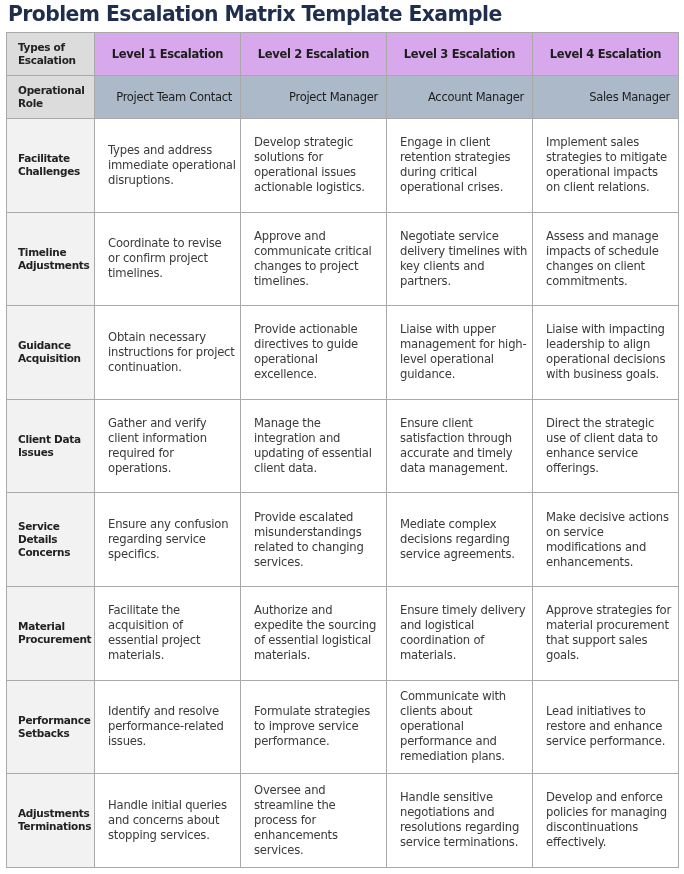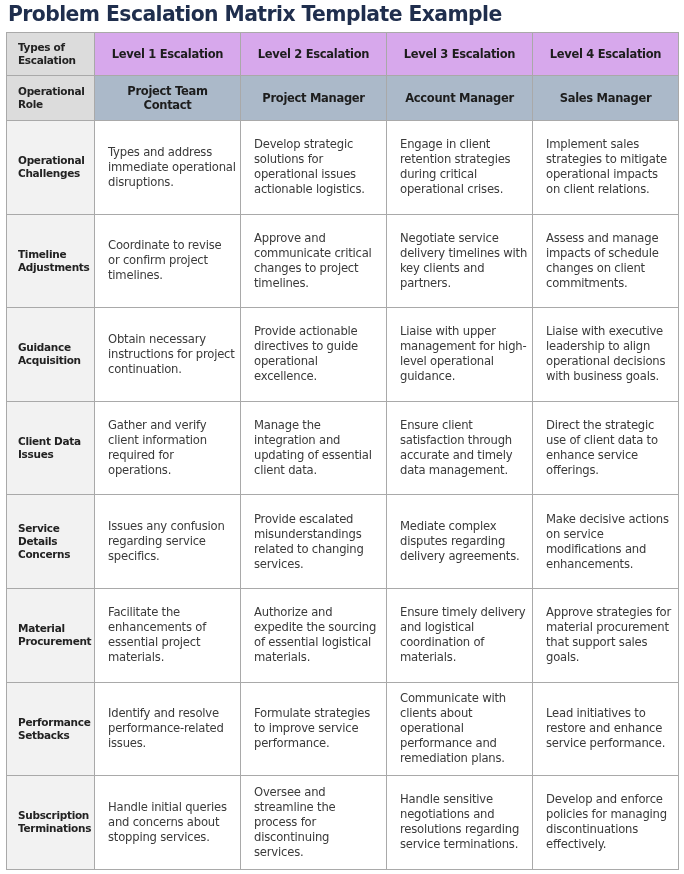--- a/index.html
+++ b/index.html
@@ -68,24 +68,24 @@
     .level-cell {
       background: #d7a8ec;
       font-weight: bold;
       font-size: 11.5px;
       color: #1d1d1d;
       text-align: center;
       letter-spacing: -0.3px;
     }
     .role-cell {
       background: #abb9c9;
-      font-weight: bold;
+      font-weight: normal;
       font-size: 11.5px;
       color: #1d1d1d;
-      text-align: center;
+      text-align: right;
       letter-spacing: -0.3px;
     }
     .desc-cell {
       background: #ffffff;
       font-size: 11.6px;
       line-height: 15px;
       color: #3a3a3a;
       padding: 0 4px 0 13px !important;
       text-align: left;
       letter-spacing: -0.2px;
@@ -117,69 +117,69 @@
     </tr>
     <tr class="row-roles">
       <td class="label-cell">Operational Role</td>
       <td class="role-cell">Project Team Contact</td>
       <td class="role-cell">Project Manager</td>
       <td class="role-cell">Account Manager</td>
       <td class="role-cell">Sales Manager</td>
     </tr>
 
     <tr class="row-data">
-      <td class="label-cell">Operational Challenges</td>
+      <td class="label-cell">Facilitate Challenges</td>
       <td class="desc-cell">Types and address immediate operational disruptions.</td>
       <td class="desc-cell">Develop strategic solutions for operational issues actionable logistics.</td>
       <td class="desc-cell">Engage in client retention strategies during critical operational crises.</td>
       <td class="desc-cell">Implement sales strategies to mitigate operational impacts on client relations.</td>
     </tr>
     <tr class="row-data">
       <td class="label-cell">Timeline Adjustments</td>
       <td class="desc-cell">Coordinate to revise or confirm project timelines.</td>
       <td class="desc-cell">Approve and communicate critical changes to project timelines.</td>
       <td class="desc-cell">Negotiate service delivery timelines with key clients and partners.</td>
       <td class="desc-cell">Assess and manage impacts of schedule changes on client commitments.</td>
     </tr>
     <tr class="row-data">
       <td class="label-cell">Guidance Acquisition</td>
       <td class="desc-cell">Obtain necessary instructions for project continuation.</td>
       <td class="desc-cell">Provide actionable directives to guide operational excellence.</td>
       <td class="desc-cell">Liaise with upper management for high-level operational guidance.</td>
-      <td class="desc-cell">Liaise with executive leadership to align operational decisions with business goals.</td>
+      <td class="desc-cell">Liaise with impacting leadership to align operational decisions with business goals.</td>
     </tr>
     <tr class="row-data">
       <td class="label-cell">Client Data Issues</td>
       <td class="desc-cell">Gather and verify client information required for operations.</td>
       <td class="desc-cell">Manage the integration and updating of essential client data.</td>
       <td class="desc-cell">Ensure client satisfaction through accurate and timely data management.</td>
       <td class="desc-cell">Direct the strategic use of client data to enhance service offerings.</td>
     </tr>
     <tr class="row-data">
       <td class="label-cell">Service Details Concerns</td>
-      <td class="desc-cell">Issues any confusion regarding service specifics.</td>
+      <td class="desc-cell">Ensure any confusion regarding service specifics.</td>
       <td class="desc-cell">Provide escalated misunderstandings related to changing services.</td>
-      <td class="desc-cell">Mediate complex disputes regarding delivery agreements.</td>
+      <td class="desc-cell">Mediate complex decisions regarding service agreements.</td>
       <td class="desc-cell">Make decisive actions on service modifications and enhancements.</td>
     </tr>
     <tr class="row-data">
       <td class="label-cell">Material Procurement</td>
-      <td class="desc-cell">Facilitate the enhancements of essential project materials.</td>
+      <td class="desc-cell">Facilitate the acquisition of essential project materials.</td>
       <td class="desc-cell">Authorize and expedite the sourcing of essential logistical materials.</td>
       <td class="desc-cell">Ensure timely delivery and logistical coordination of materials.</td>
       <td class="desc-cell">Approve strategies for material procurement that support sales goals.</td>
     </tr>
     <tr class="row-data">
       <td class="label-cell">Performance Setbacks</td>
       <td class="desc-cell">Identify and resolve performance-related issues.</td>
       <td class="desc-cell">Formulate strategies to improve service performance.</td>
       <td class="desc-cell">Communicate with clients about operational performance and remediation plans.</td>
       <td class="desc-cell">Lead initiatives to restore and enhance service performance.</td>
     </tr>
     <tr class="row-data">
-      <td class="label-cell">Subscription Terminations</td>
+      <td class="label-cell">Adjustments Terminations</td>
       <td class="desc-cell">Handle initial queries and concerns about stopping services.</td>
-      <td class="desc-cell">Oversee and streamline the process for discontinuing services.</td>
+      <td class="desc-cell">Oversee and streamline the process for enhancements services.</td>
       <td class="desc-cell">Handle sensitive negotiations and resolutions regarding service terminations.</td>
       <td class="desc-cell">Develop and enforce policies for managing discontinuations effectively.</td>
     </tr>
   </tbody>
 </table>
 
 </body></html>

